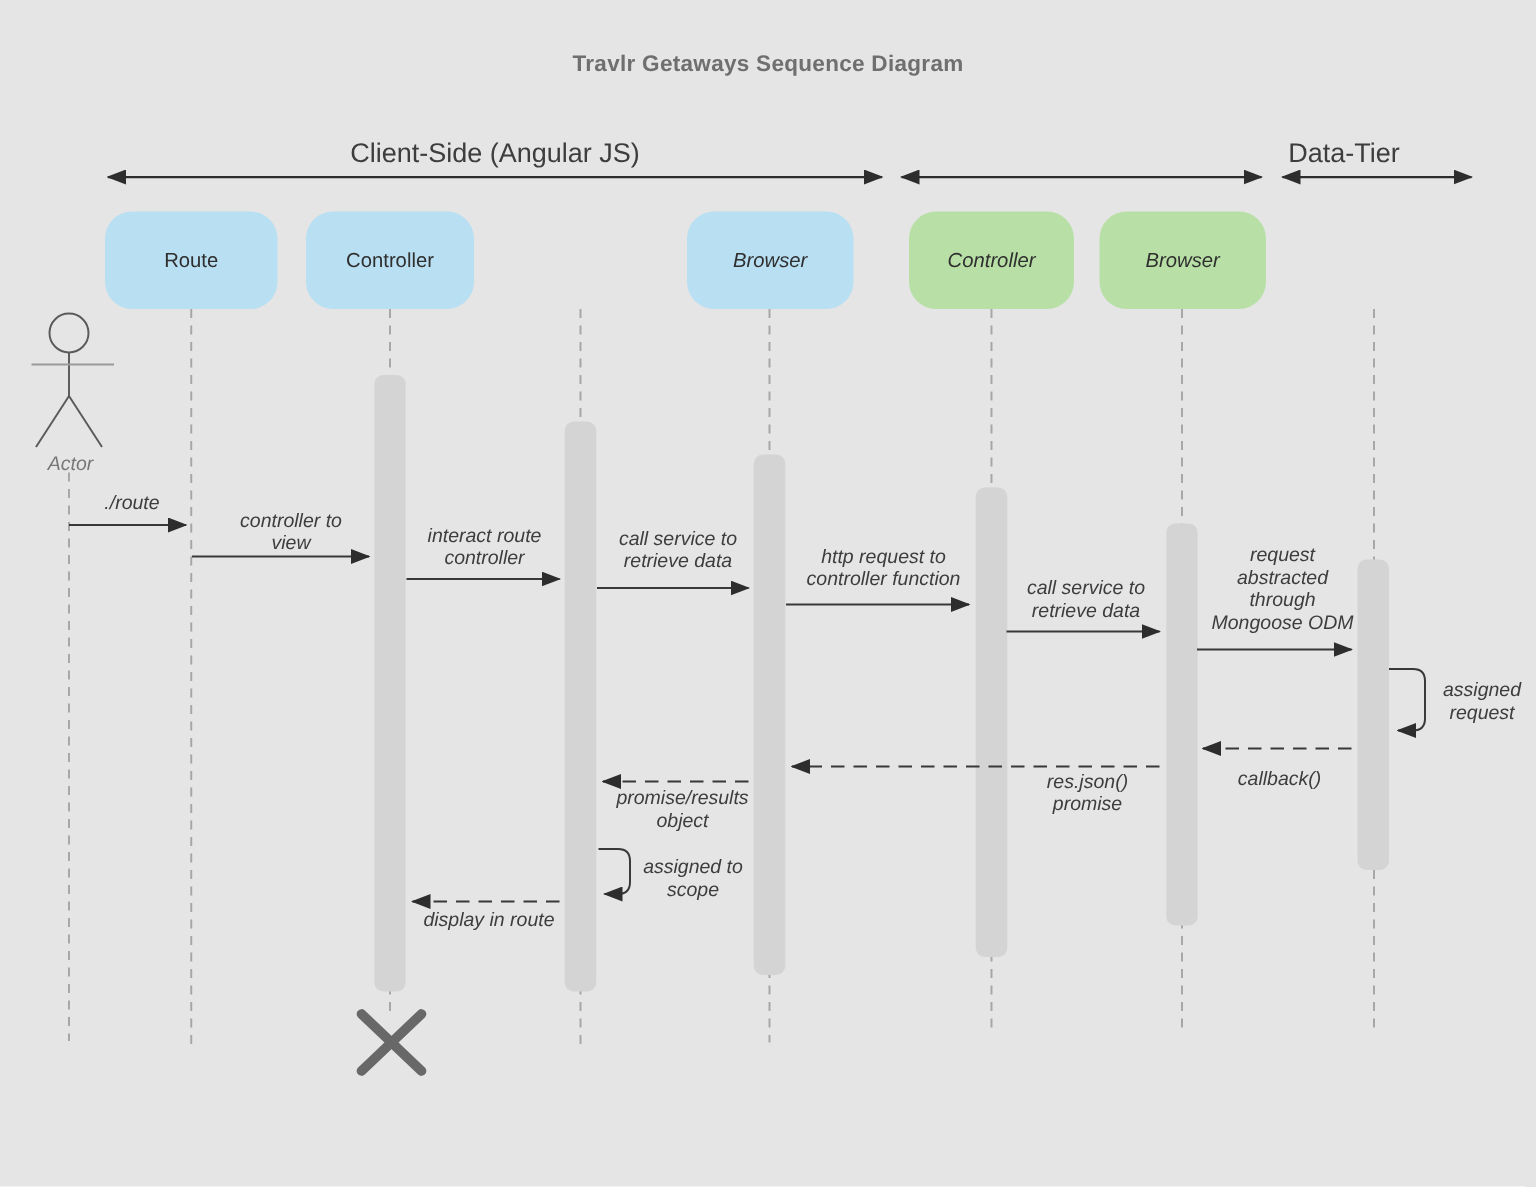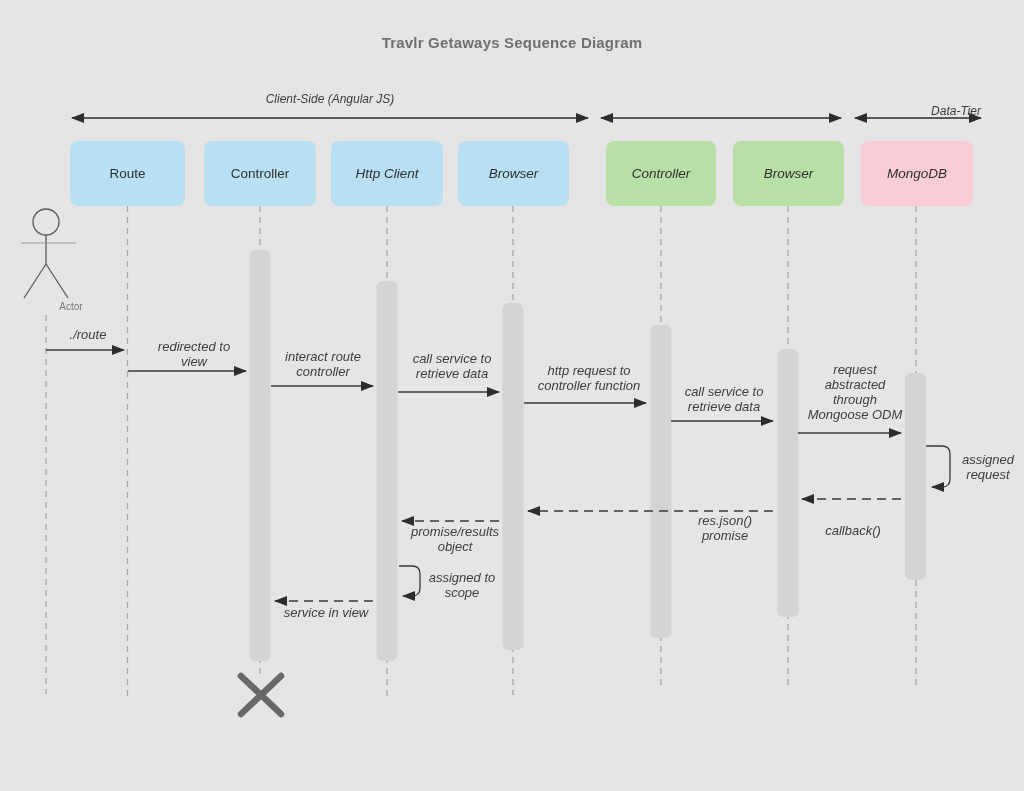--- a/index.html
+++ b/index.html
@@ -19,34 +19,34 @@
     position:relative;width:1000px;height:791px;background:#e5e5e5;overflow:hidden;
     font-family:"Liberation Sans", sans-serif;color:var(--text-color);padding-left:40px;
   }
   .layer{position:absolute;left:0;top:0;}
   .title{
     position:absolute;left:0;top:34px;width:1024px;text-align:center;
     font-size:15px;font-weight:bold;color:var(--title-color);letter-spacing:.2px;
   }
   .section-label{
     position:absolute;transform:translateX(-50%);white-space:nowrap;
-    font-style:italic;font-size:12px;color:var(--text-color);
+    font-size:18px;color:var(--text-color);
   }
   .participant{
-    position:absolute;height:65px;border-radius:8px;
+    position:absolute;height:65px;border-radius:18px;
     display:flex;align-items:center;justify-content:center;
     font-size:13.5px;color:#2f2f2f;
   }
   .participant.client{background:var(--client-fill);}
   .participant.server{background:var(--server-fill);}
   .participant.data{background:var(--data-fill);}
   .participant.italic{font-style:italic;}
   .actor-label{
-    position:absolute;transform:translateX(-50%);
-    font-size:10px;color:#777;margin-left:24px;
+    position:absolute;transform:translateX(-50%);font-style:italic;
+    font-size:13px;color:#777;
   }
   .msg-label{
     position:absolute;transform:translateX(-50%);text-align:center;
     font-style:italic;font-size:13px;line-height:15px;color:var(--text-color);
     white-space:pre-line;
   }
   
   .lifeline{stroke:var(--lifeline-color);stroke-width:1.3;stroke-dasharray:6 5;fill:none;}
   .activation{fill:var(--activation-fill);}
   .msg-line{stroke:var(--line-color);stroke-width:1.3;fill:none;}
@@ -121,51 +121,49 @@
 
     <g>
       <line class="destroy-x" x1="241" y1="676" x2="281" y2="714"></line>
       <line class="destroy-x" x1="281" y1="676" x2="241" y2="714"></line>
     </g>
   </svg>
 
   <div class="title">Travlr Getaways Sequence Diagram</div>
 
   <div class="section-label" style="left:330px;top:92px;">Client-Side (Angular JS)</div>
-  <div class="section-label" style="left:956px;top:92px;margin-top:12px;">Data-Tier</div>
+  <div class="section-label" style="left:896px;top:92px;">Data-Tier</div>
 
   <div class="participant client" style="left:70px;top:141px;width:115px;">Route</div>
   <div class="participant client" style="left:204px;top:141px;width:112px;">Controller</div>
-  <div class="participant client italic" style="left:331px;top:141px;width:112px;">Http Client</div>
   <div class="participant client italic" style="left:458px;top:141px;width:111px;">Browser</div>
   <div class="participant server italic" style="left:606px;top:141px;width:110px;">Controller</div>
   <div class="participant server italic" style="left:733px;top:141px;width:111px;">Browser</div>
-  <div class="participant data italic" style="left:861px;top:141px;width:112px;">MongoDB</div>
 
   <div class="actor-label" style="left:47px;top:301px;">Actor</div>
 
   <div class="msg-label" style="left:88px;top:327px;">./route</div>
-  <div class="msg-label" style="left:194px;top:339px;">redirected to
+  <div class="msg-label" style="left:194px;top:339px;">controller to
 view</div>
   <div class="msg-label" style="left:323px;top:349px;">interact route
 controller</div>
   <div class="msg-label" style="left:452px;top:351px;">call service to
 retrieve data</div>
   <div class="msg-label" style="left:589px;top:363px;">http request to
 controller function</div>
   <div class="msg-label" style="left:724px;top:384px;">call service to
 retrieve data</div>
   <div class="msg-label" style="left:855px;top:362px;">request
 abstracted
 through
 Mongoose ODM</div>
   <div class="msg-label" style="left:988px;top:452px;">assigned
 request</div>
-  <div class="msg-label" style="left:853px;top:523px;">callback()</div>
+  <div class="msg-label" style="left:853px;top:511px;">callback()</div>
   <div class="msg-label" style="left:725px;top:513px;">res.json()
 promise</div>
   <div class="msg-label" style="left:455px;top:524px;">promise/results
 object</div>
   <div class="msg-label" style="left:462px;top:570px;">assigned to
 scope</div>
-  <div class="msg-label" style="left:326px;top:605px;">service in view</div>
+  <div class="msg-label" style="left:326px;top:605px;">display in route</div>
 
 </div>
 
 </body></html>

